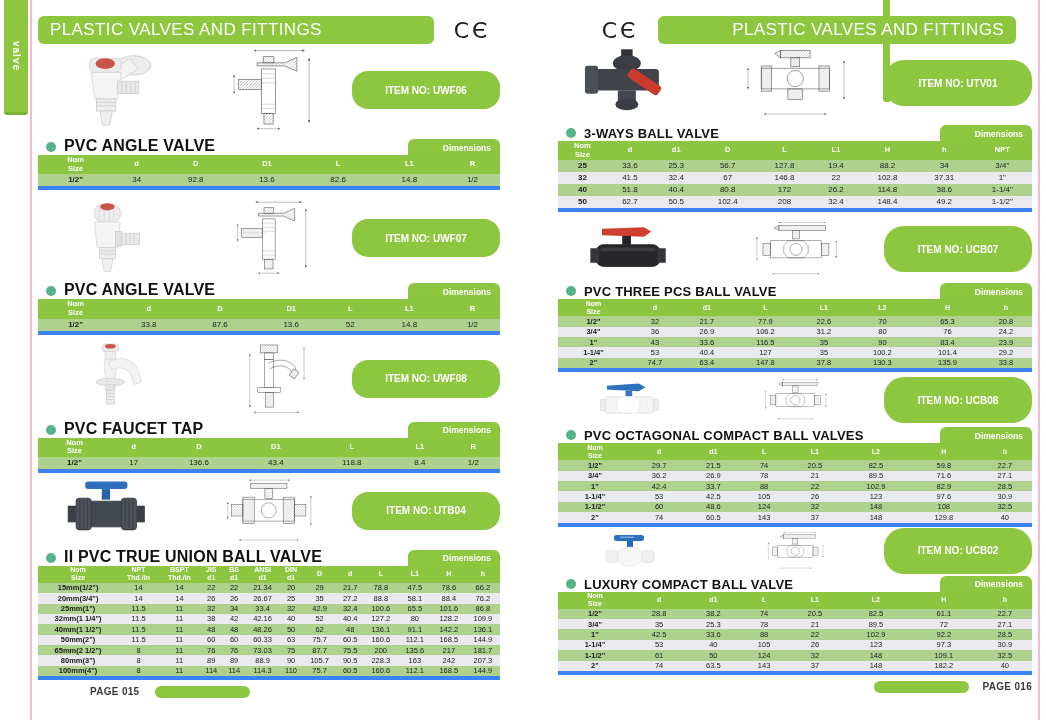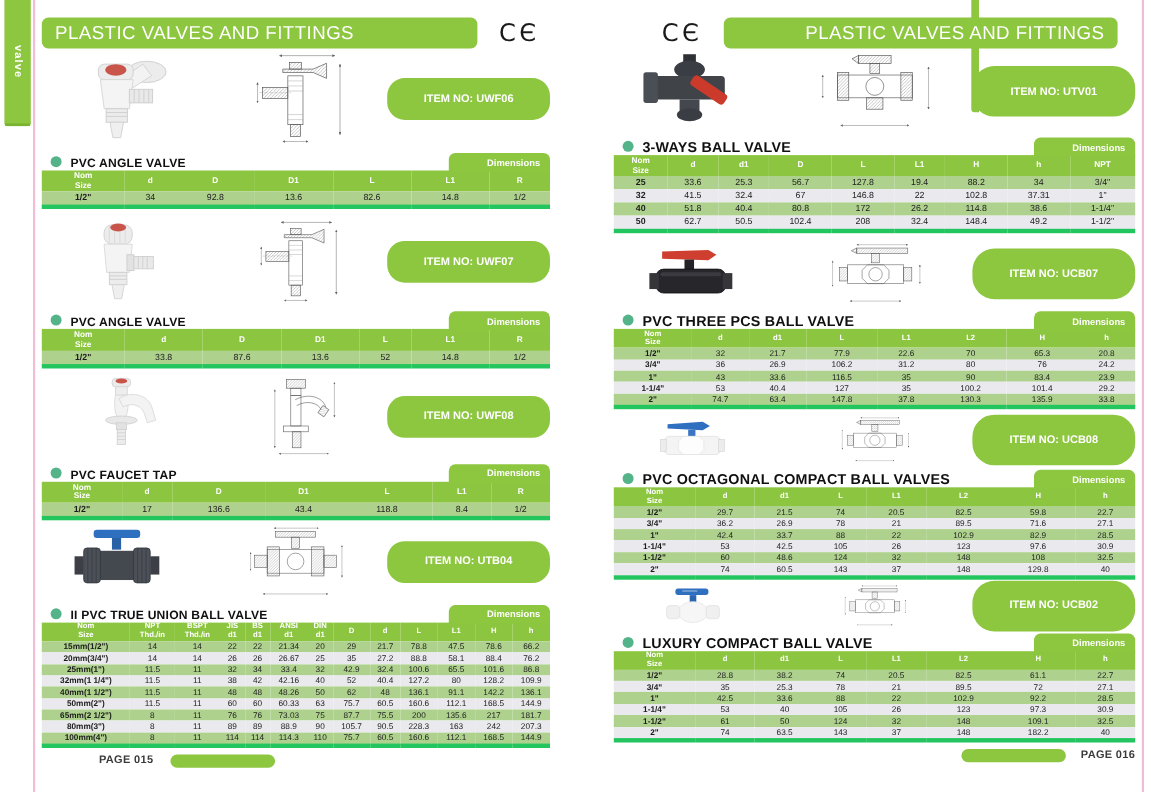--- a/index.html
+++ b/index.html
@@ -34,27 +34,27 @@
   .drawing svg{height:calc(100% - 4px);width:auto;stroke:#5a5a5a;fill:none;stroke-width:.8;}
   .itembox{width:148px;background:#8dc63f;border-radius:16px;color:#fff;font-weight:bold;font-size:10px;
     display:flex;align-items:center;justify-content:center;height:38px;align-self:center;flex:none;}
   .page-right .itembox{height:46px;border-radius:20px;text-align:center;}
 
   .m92{height:92px;} .m84{height:84px;} .m80{height:80px;} .m72{height:72px;gap:20px;}
   .m78{height:78px;} .m62{height:62px;} .m48{height:48px;} .m44{height:44px;}
 
   .titlerow{position:relative;display:flex;align-items:flex-end;height:18px;margin-top:1px;}
   .bullet{width:10px;height:10px;border-radius:50%;background:#55b389;margin:0 8px 3px 8px;flex:none;}
-  .title{font-size:11px;font-weight:bold;color:#101010;margin:0;letter-spacing:.2px;white-space:nowrap;}
+  .title{font-size:16px;font-weight:bold;color:#101010;margin:0;letter-spacing:.2px;white-space:nowrap;}
   .page-right .title{font-size:13px;}
   .dimtab{position:absolute;right:0;bottom:-1px;width:92px;height:17px;background:#8dc63f;
     border-radius:6px 6px 0 0;color:#fff;font-size:8.5px;font-weight:bold;
     display:flex;align-items:center;justify-content:flex-end;padding-right:9px;box-sizing:border-box;}
 
-  table.dims{width:100%;border-collapse:collapse;border-bottom:4px solid #22c55e;table-layout:auto;}
+  table.dims{width:100%;border-collapse:collapse;border-bottom:4px solid #3b82f6;table-layout:auto;}
   .dims th{background:#8cc640;color:#fff;font-size:7.5px;font-weight:bold;padding:1px 2px;
     white-space:pre-line;line-height:1.15;text-align:center;vertical-align:middle;}
   .dims td{font-size:8px;color:#222;text-align:center;padding:1px 2px;line-height:1.25;}
   .dims tbody tr:nth-child(odd){background:#aed28d;}
   .dims tbody tr:nth-child(even){background:#e9e9ee;}
   .dims td:first-child{font-weight:bold;color:#1b1b1b;}
   table.compact th{font-size:7px;padding:.5px 1px;}
   table.compact td{font-size:7.5px;padding:.5px 1px;}
   .mb6{margin-bottom:6px;} .mb4{margin-bottom:4px;} .mb2{margin-bottom:2px;}
 

